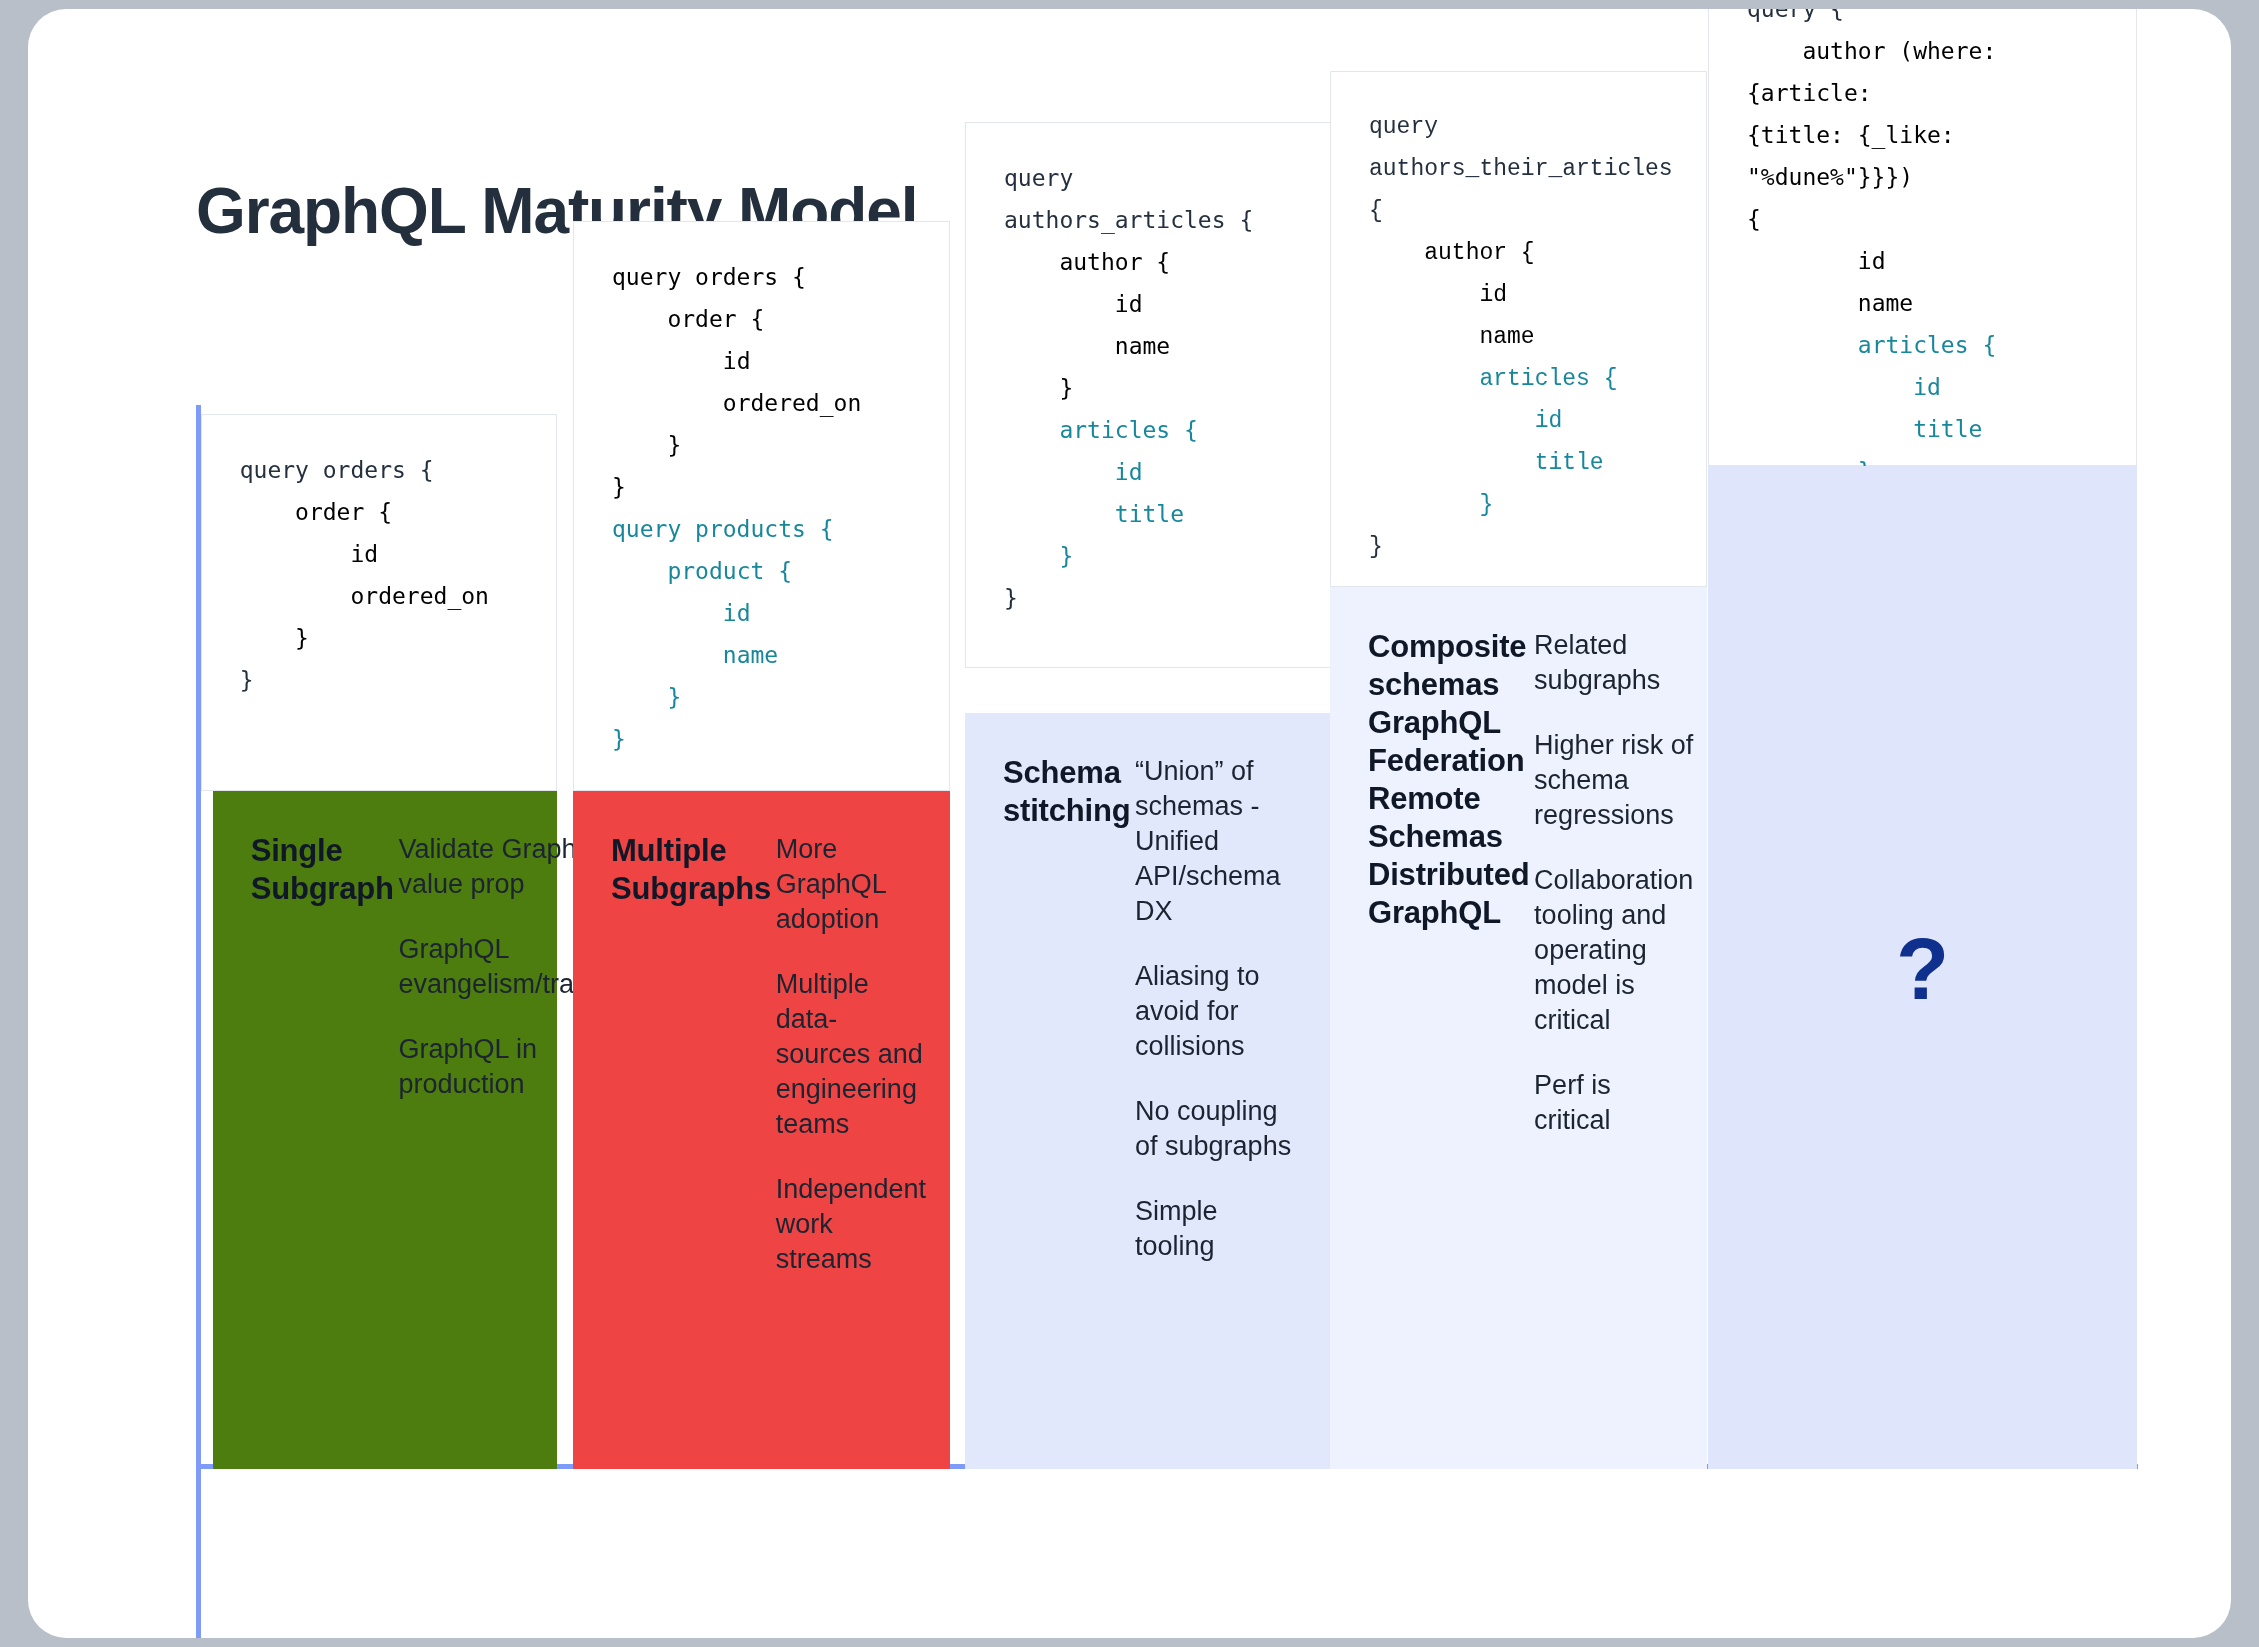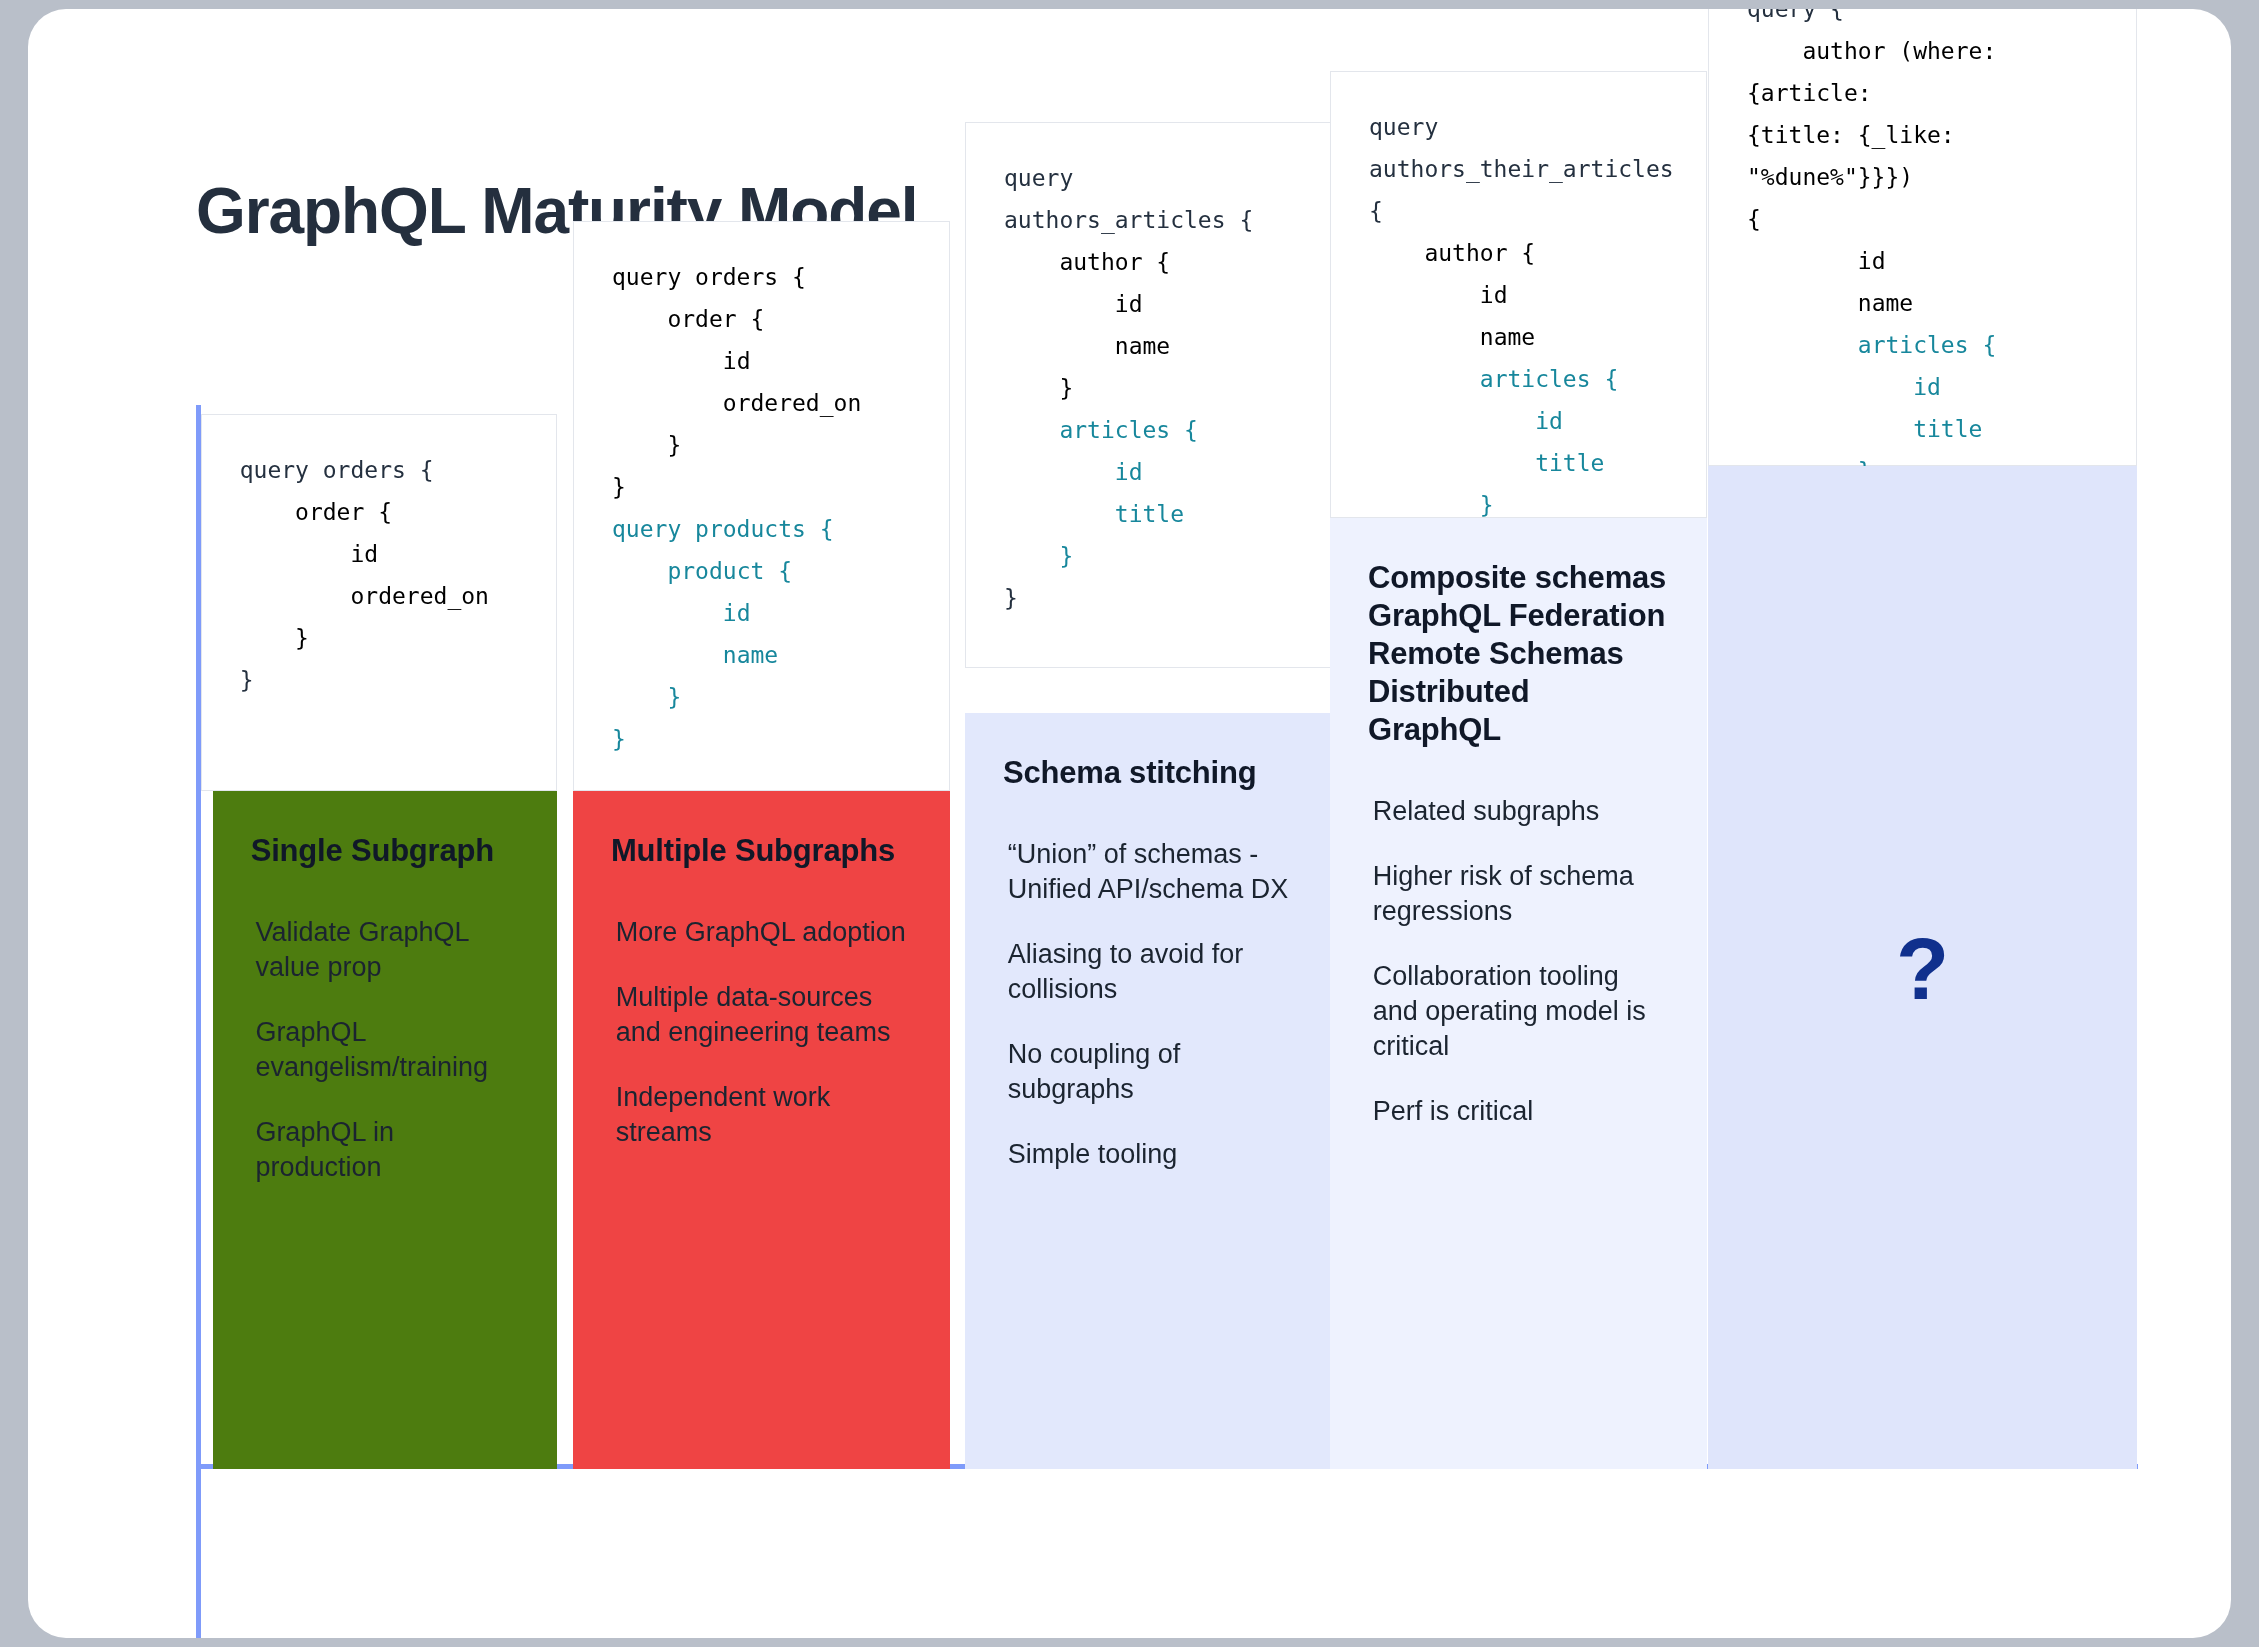--- a/index.html
+++ b/index.html
@@ -83,21 +83,21 @@
     flex: 0 0 auto;
   }
   .code .dark { color: #24303f; }
   .code .blue { color: #000000; }
   .code .teal { color: #17879c; }
 
   .panel {
     flex: 1 1 auto;
     padding: 41px 38px 38px 38px;
     display: flex;
-    flex-direction: column;
+    flex-direction: row;
   }
   .panel h3 {
     font-size: 31px;
     font-weight: 700;
     color: #101828;
     line-height: 38px;
     margin-bottom: 45px;
     letter-spacing: -0.2px;
   }
   .panel .bullets { display: flex; flex-direction: column; gap: 30px; }
@@ -191,21 +191,21 @@
         <div class="bullets">
             <div>“Union” of schemas - Unified API/schema DX</div>
             <div>Aliasing to avoid for collisions</div>
             <div>No coupling of subgraphs</div>
             <div>Simple tooling</div>
           </div>
       </div>
     </div>
 
     <div class="col" id="col3" style="left:1134px; width:377px; height:1398px;">
-      <div class="code" style="height:447px;"><span class="dark">query
+      <div class="code" style="height:516px;font-family:Liberation Mono, monospace;"><span class="dark">query
 authors_their_articles {
 </span><span class="blue">    author {
 </span><span class="blue">        id
 </span><span class="blue">        name
 </span><span class="teal">        articles {
 </span><span class="teal">            id
 </span><span class="teal">            title
 </span><span class="teal">        }
 </span><span class="dark">}</span></div>
       <div class="panel" style="background:#eef2fe;">

